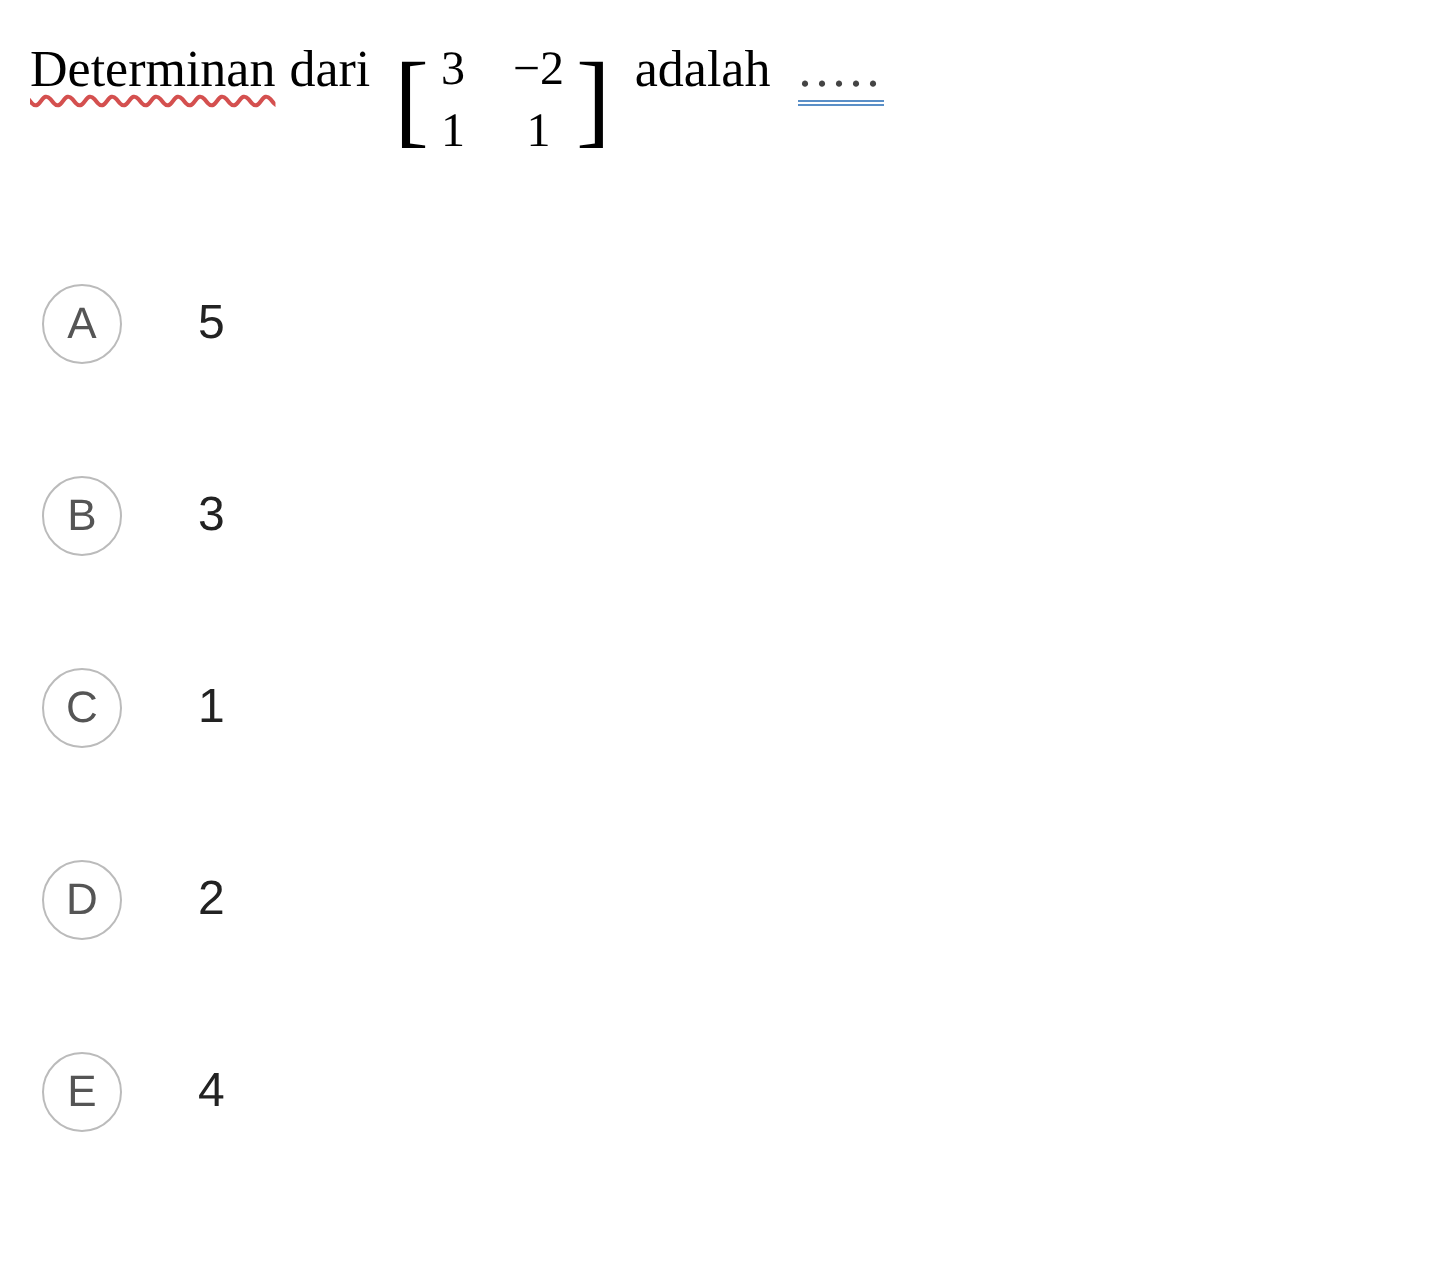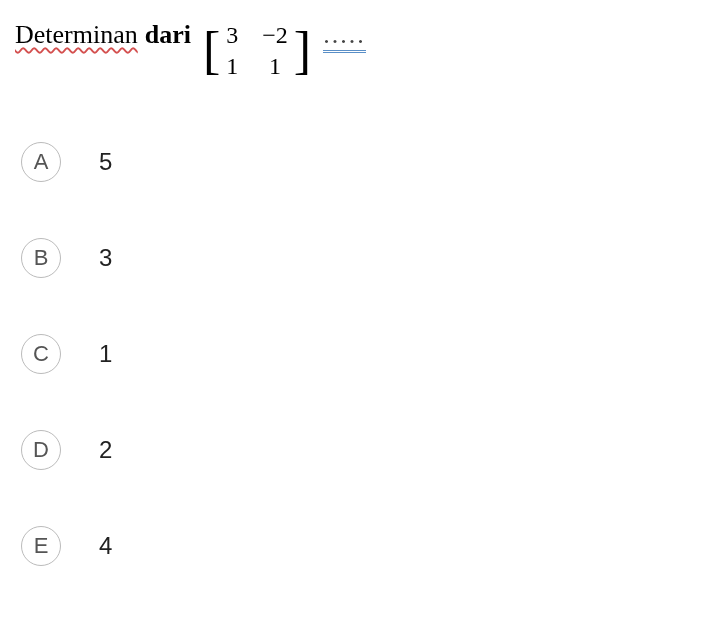--- a/index.html
+++ b/index.html
@@ -21,21 +21,20 @@
       font-size: 26px;
       margin-bottom: 60px;
     }
     .wavy-red {
       text-decoration: underline wavy #d4504f;
       text-decoration-thickness: 1.5px;
       text-underline-offset: 4px;
     }
     .normal-word {
       margin: 0 7px;
-      font-weight: bold;
     }
     .matrix {
       display: inline-flex;
       align-items: center;
       margin: 0 5px;
       position: relative;
     }
     .bracket-left, .bracket-right {
       font-size: 52px;
       font-weight: 300;
@@ -94,20 +93,21 @@
   <span class="matrix">
     <span class="bracket-left">[</span>
     <span class="matrix-content">
       <span>3</span>
       <span>−2</span>
       <span>1</span>
       <span>1</span>
     </span>
     <span class="bracket-right">]</span>
   </span>
+  <span class="normal-word">adalah</span>
   <span class="blank">.....</span>
 </div>
 
 <div class="options">
   <div class="option">
     <div class="option-letter">A</div>
     <div class="option-value">5</div>
   </div>
   <div class="option">
     <div class="option-letter">B</div>

